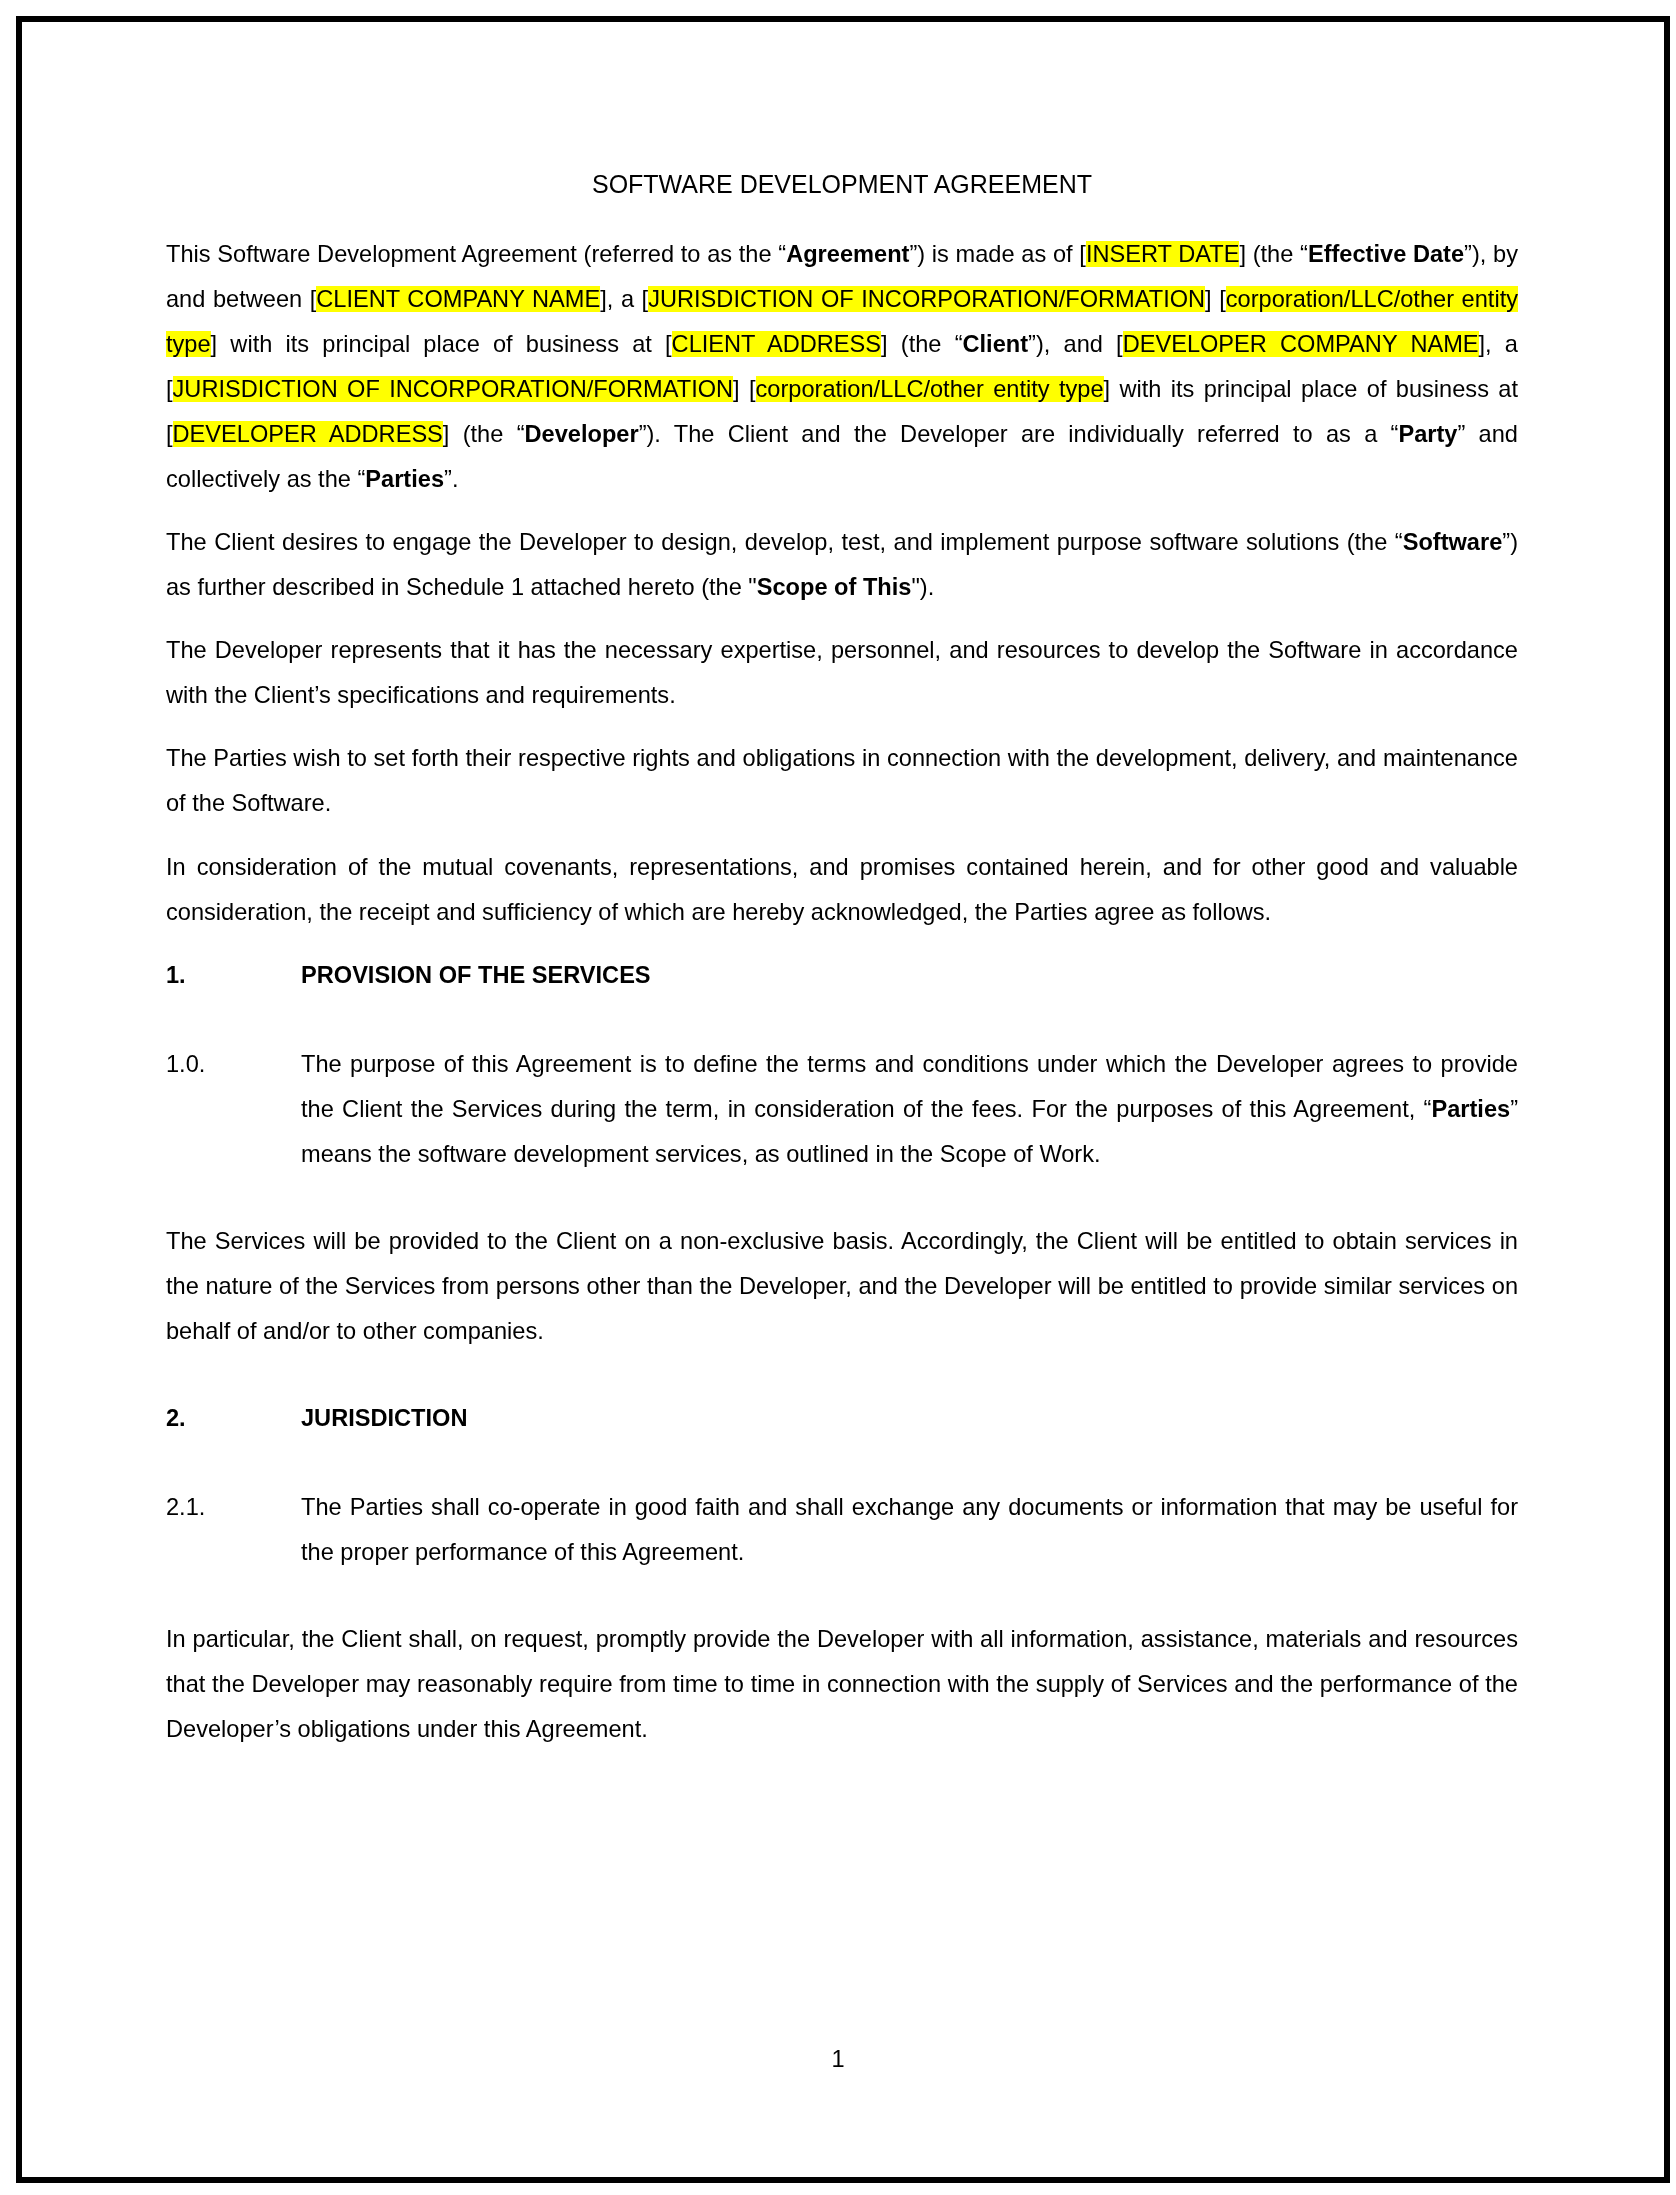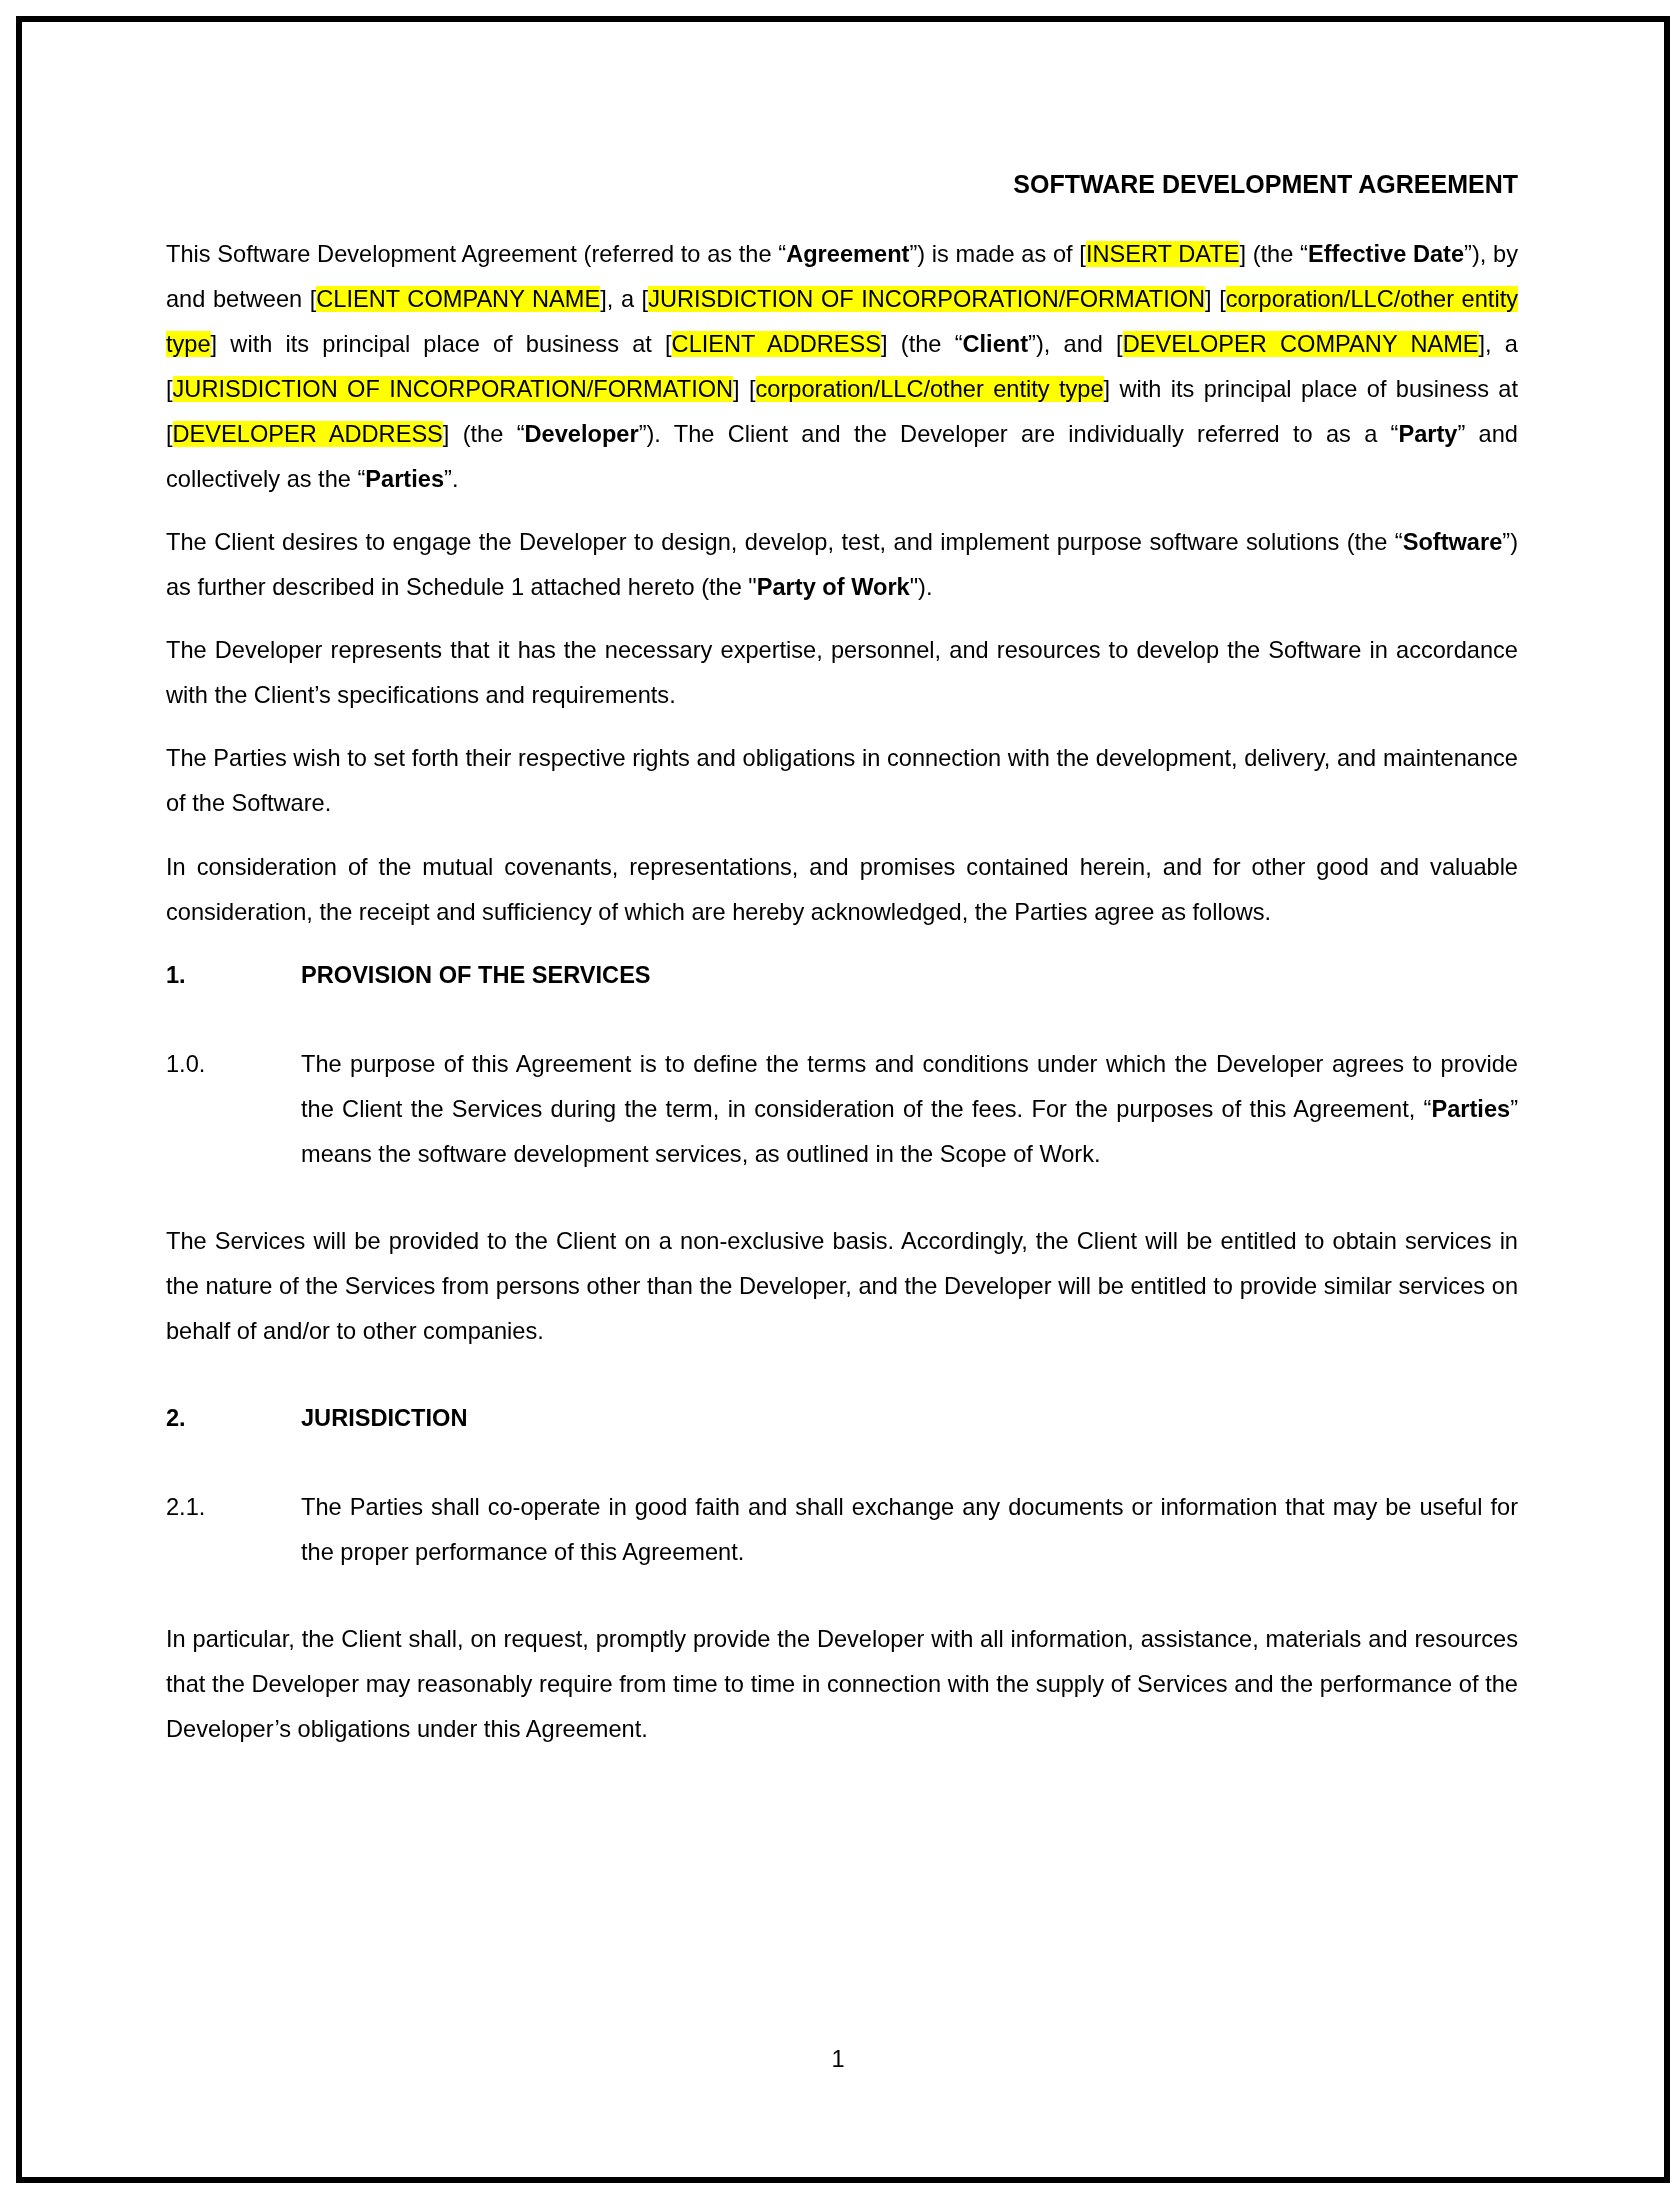--- a/index.html
+++ b/index.html
@@ -23,22 +23,22 @@
   .content {
     position: absolute;
     left: 166px;
     top: 162px;
     width: 1352px;
     font-size: 23.6px;
     line-height: 45px;
     text-align: justify;
   }
   .doc-title {
-    text-align: right;
-    font-weight: bold;
+    text-align: center;
+    font-weight: normal;
     font-size: 25px;
     margin: 0 0 24.5px 0;
   }
   p.para { margin: 0 0 18.3px 0; }
   .row { display: flex; margin-bottom: 42px; }
   .row .num { flex: 0 0 135px; }
   .row .body { flex: 1 1 auto; text-align: justify; }
   .row.heading { font-weight: bold; margin-bottom: 44px; }
   .b { font-weight: bold; }
   .hl { background-color: var(--hl); }
@@ -55,21 +55,21 @@
 <body>
 
 <div class="page">
   <div class="frame"></div>
 
   <div class="content">
     <div class="doc-title">SOFTWARE DEVELOPMENT AGREEMENT</div>
 
     <p class="para"><span>This Software Development Agreement (referred to as the “</span><span class="b">Agreement</span><span>”) is made as of [</span><span class="hl">INSERT DATE</span><span>] (the “</span><span class="b">Effective Date</span><span>”), by and between [</span><span class="hl">CLIENT COMPANY NAME</span><span>], a [</span><span class="hl">JURISDICTION OF INCORPORATION/FORMATION</span><span>] [</span><span class="hl">corporation/LLC/other entity type</span><span>] with its principal place of business at [</span><span class="hl">CLIENT ADDRESS</span><span>] (the “</span><span class="b">Client</span><span>”), and [</span><span class="hl">DEVELOPER COMPANY NAME</span><span>], a [</span><span class="hl">JURISDICTION OF INCORPORATION/FORMATION</span><span>] [</span><span class="hl">corporation/LLC/other entity type</span><span>] with its principal place of business at [</span><span class="hl">DEVELOPER ADDRESS</span><span>] (the “</span><span class="b">Developer</span><span>”). The Client and the Developer are individually referred to as a “</span><span class="b">Party</span><span>” and collectively as the “</span><span class="b">Parties</span><span>”.</span></p>
 
-    <p class="para"><span>The Client desires to engage the Developer to design, develop, test, and implement purpose software solutions (the “</span><span class="b">Software</span><span>”) as further described in Schedule 1 attached hereto (the "</span><span class="b">Party of Work</span><span>").</span></p>
+    <p class="para"><span>The Client desires to engage the Developer to design, develop, test, and implement purpose software solutions (the “</span><span class="b">Software</span><span>”) as further described in Schedule 1 attached hereto (the "</span><span class="b">Scope of This</span><span>").</span></p>
 
     <p class="para"><span>The Developer represents that it has the necessary expertise, personnel, and resources to develop the Software in accordance with the Client’s specifications and requirements.</span></p>
 
     <p class="para"><span>The Parties wish to set forth their respective rights and obligations in connection with the development, delivery, and maintenance of the Software.</span></p>
 
     <p class="para"><span>In consideration of the mutual covenants, representations, and promises contained herein, and for other good and valuable consideration, the receipt and sufficiency of which are hereby acknowledged, the Parties agree as follows.</span></p>
 
     <div class="row heading">
       <span class="num">1.</span>
       <span class="body">PROVISION OF THE SERVICES</span>

